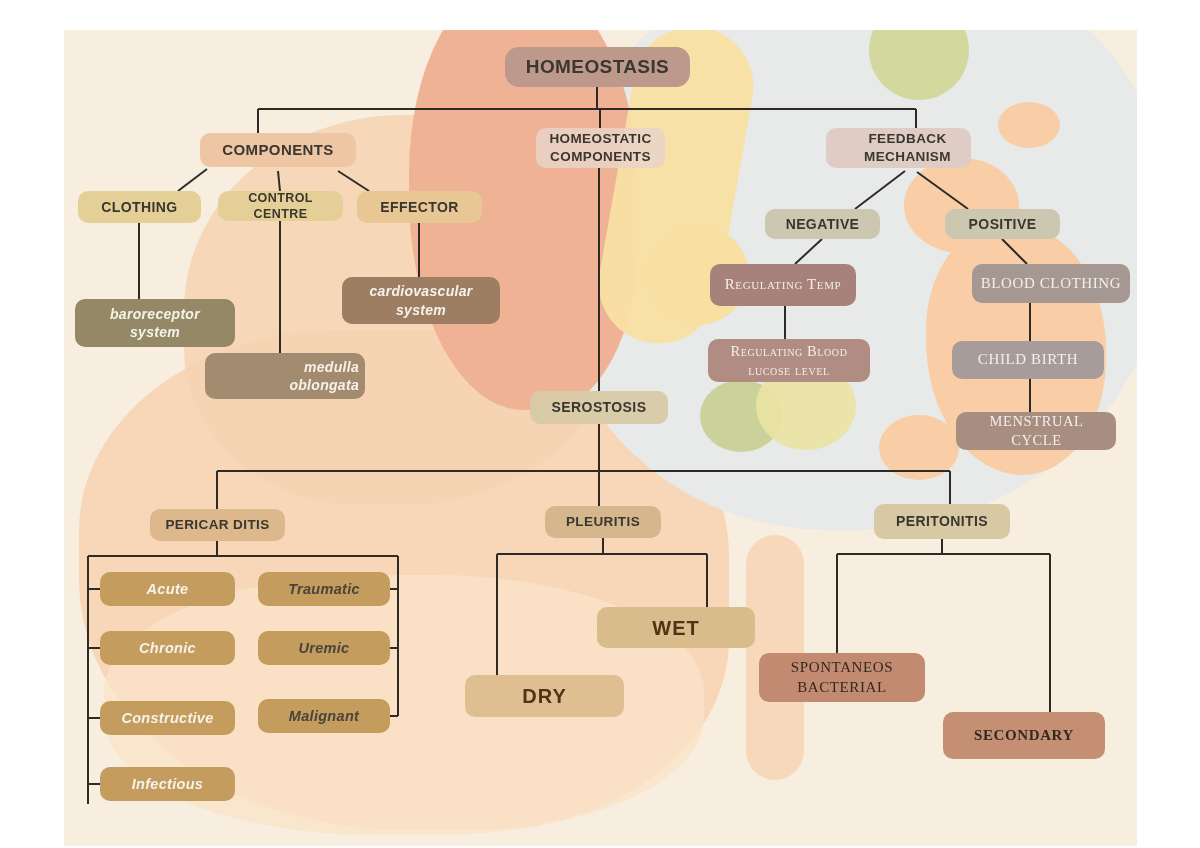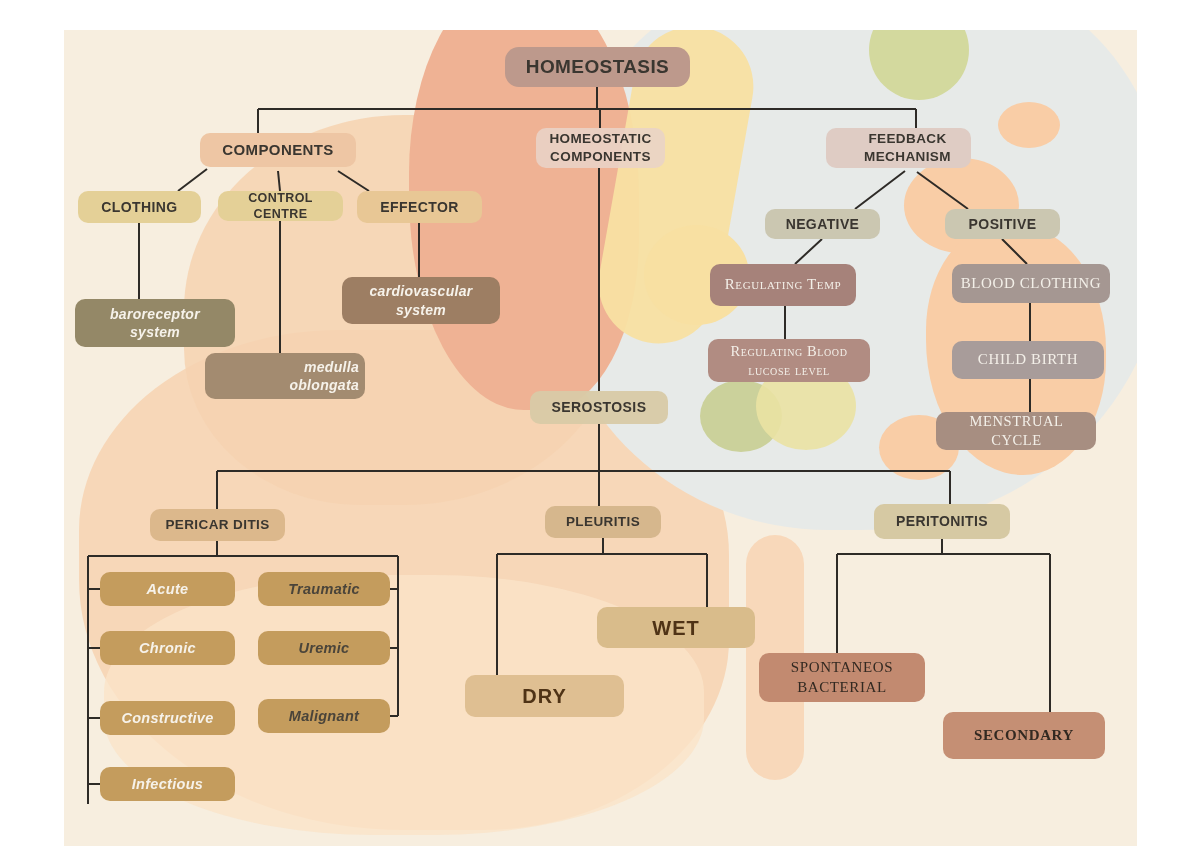--- a/index.html
+++ b/index.html
@@ -136,29 +136,29 @@
 
     <div class="node n-rb serifw smallcaps" style="left:644px;top:309px;width:162px;height:43px;">
       <span>Regulating Blood</span>
       <span>lucose level</span>
     </div>
 
     <div class="node n-rt serifw smallcaps" style="left:646px;top:234px;width:146px;height:42px;">
       <span>Regulating Temp</span>
     </div>
 
-    <div class="node n-bc serifw" style="left:888px;top:234px;width:158px;height:39px;justify-content:center;">
+    <div class="node n-bc serifw" style="left:908px;top:234px;width:158px;height:39px;justify-content:center;">
       <span>BLOOD CLOTHING</span>
     </div>
 
     <div class="node n-cb serifw" style="left:888px;top:311px;width:152px;height:38px;">
       <span>CHILD BIRTH</span>
     </div>
 
-    <div class="node n-mc serifw" style="left:872px;top:382px;width:160px;height:38px;padding-left:7px;">
+    <div class="node n-mc serifw" style="left:892px;top:382px;width:160px;height:38px;padding-left:7px;">
       <span>MENSTRUAL CYCLE</span>
     </div>
 
     <div class="node n-sero sans" style="left:466px;top:361px;width:138px;height:33px;">
       <span>SEROSTOSIS</span>
     </div>
 
     <div class="node n-peri sans" style="left:86px;top:479px;width:135px;height:32px;">
       <span>PERICAR DITIS</span>
     </div>

